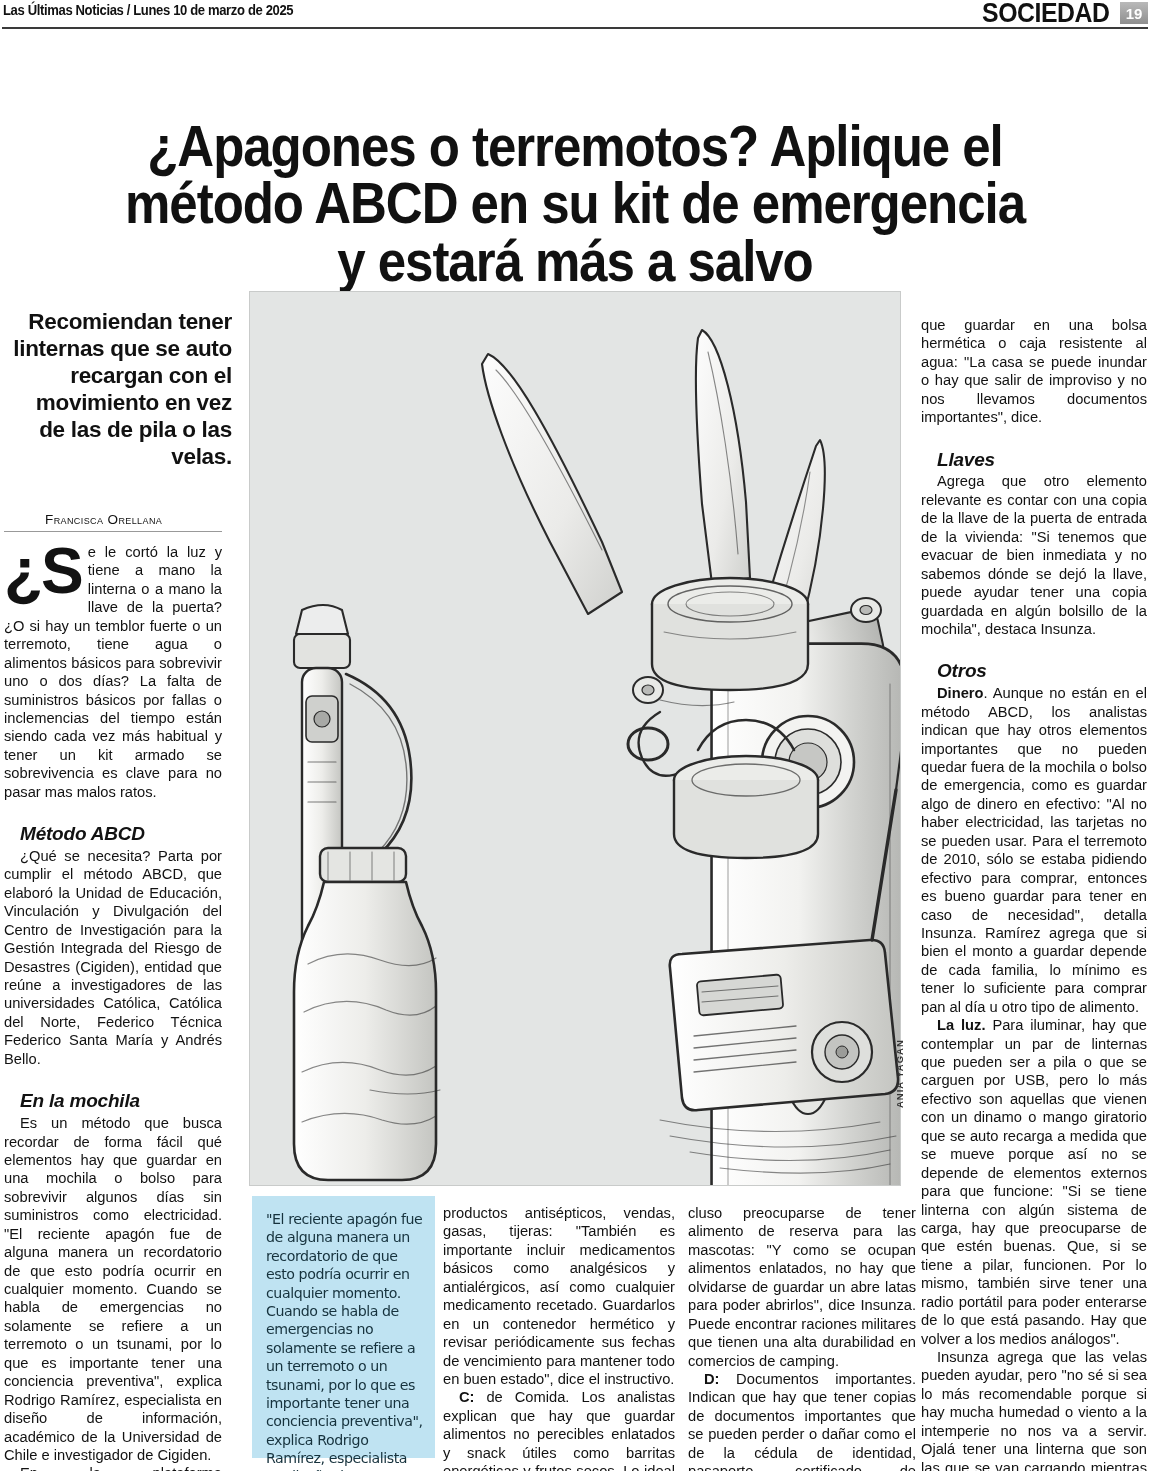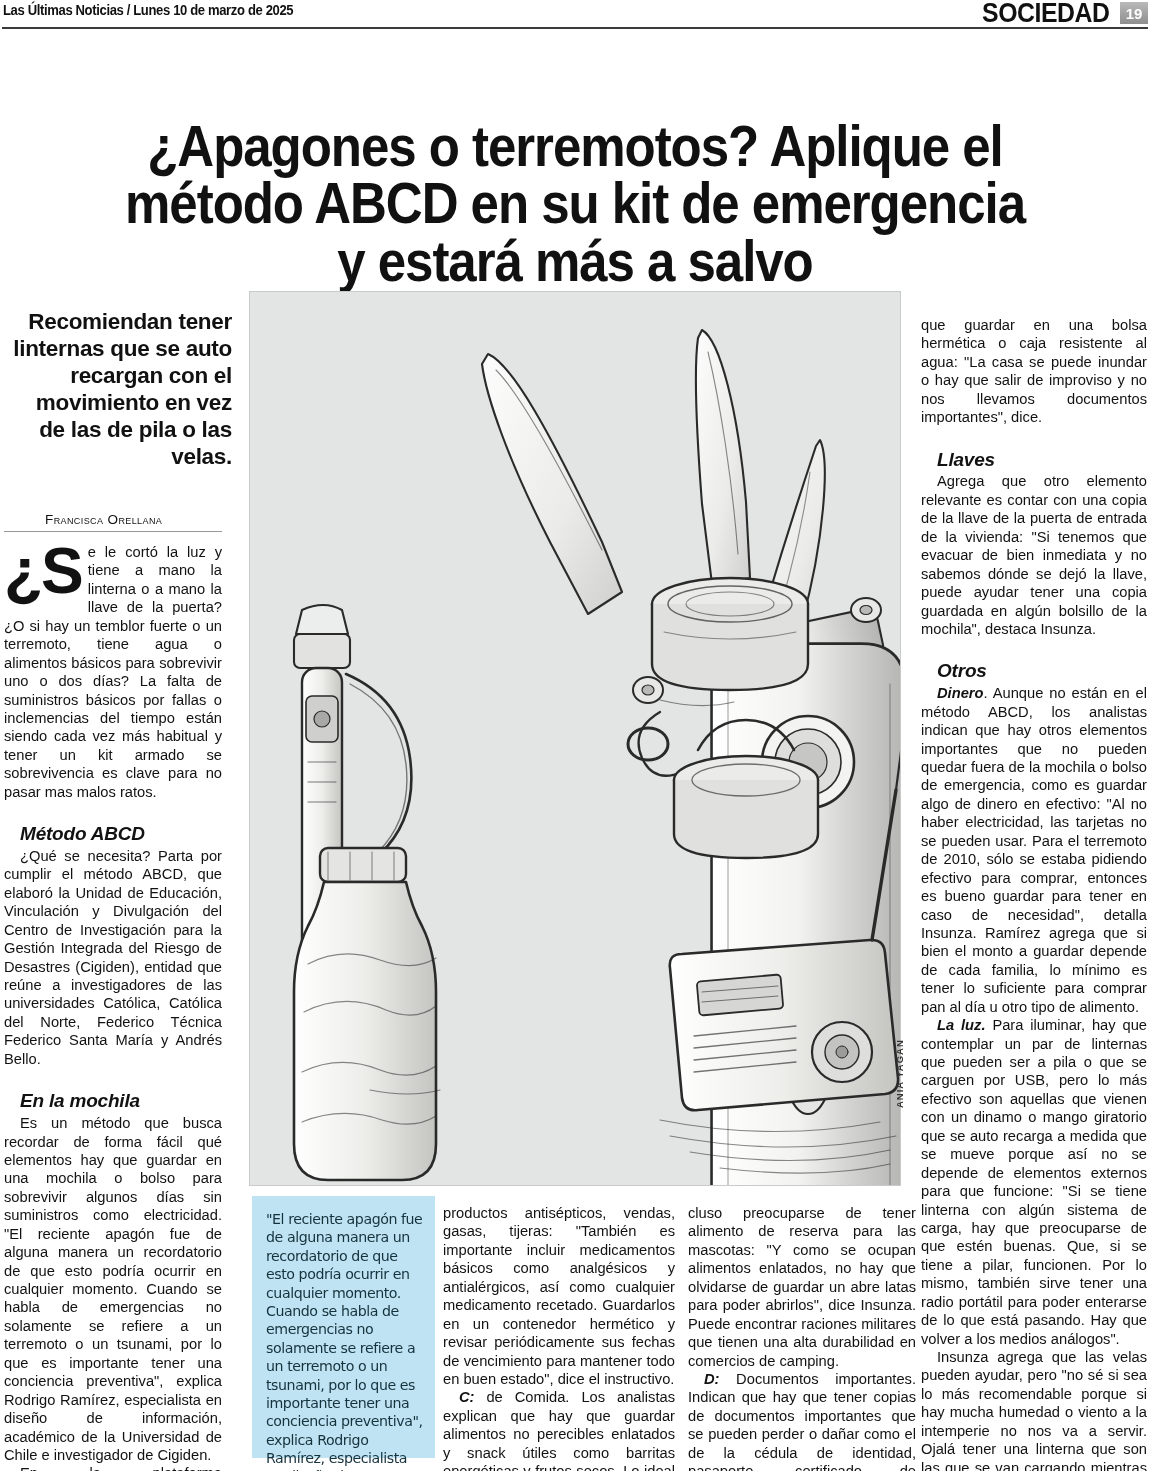--- a/index.html
+++ b/index.html
@@ -61,21 +61,21 @@
   .col{
     position:absolute;font-size:14.7px;line-height:1.255;
     text-align:justify;color:#121212;
   }
   .col p{margin:0;text-indent:16px;}
   .col p.noind{text-indent:0;}
   .subhead{
     font-weight:bold;font-size:19px;margin:21px 0 1px 0;
     text-indent:16px;letter-spacing:-0.2px;font-style:italic;
   }
-  b.run{font-weight:bold;font-style:italic;}
+  b.run{font-weight:bold;}
 
   #col1{left:4px;top:543px;width:218px;}
   #col1b{left:4px;top:1195px;width:218px;}
   #col2{left:443px;top:1204px;width:232px;}
   #col3{left:688px;top:1204px;width:228px;}
   #col4{left:921px;top:316px;width:226px;}
 
   
   .dropwrap{position:relative;min-height:74px;}
   .dropcap{

